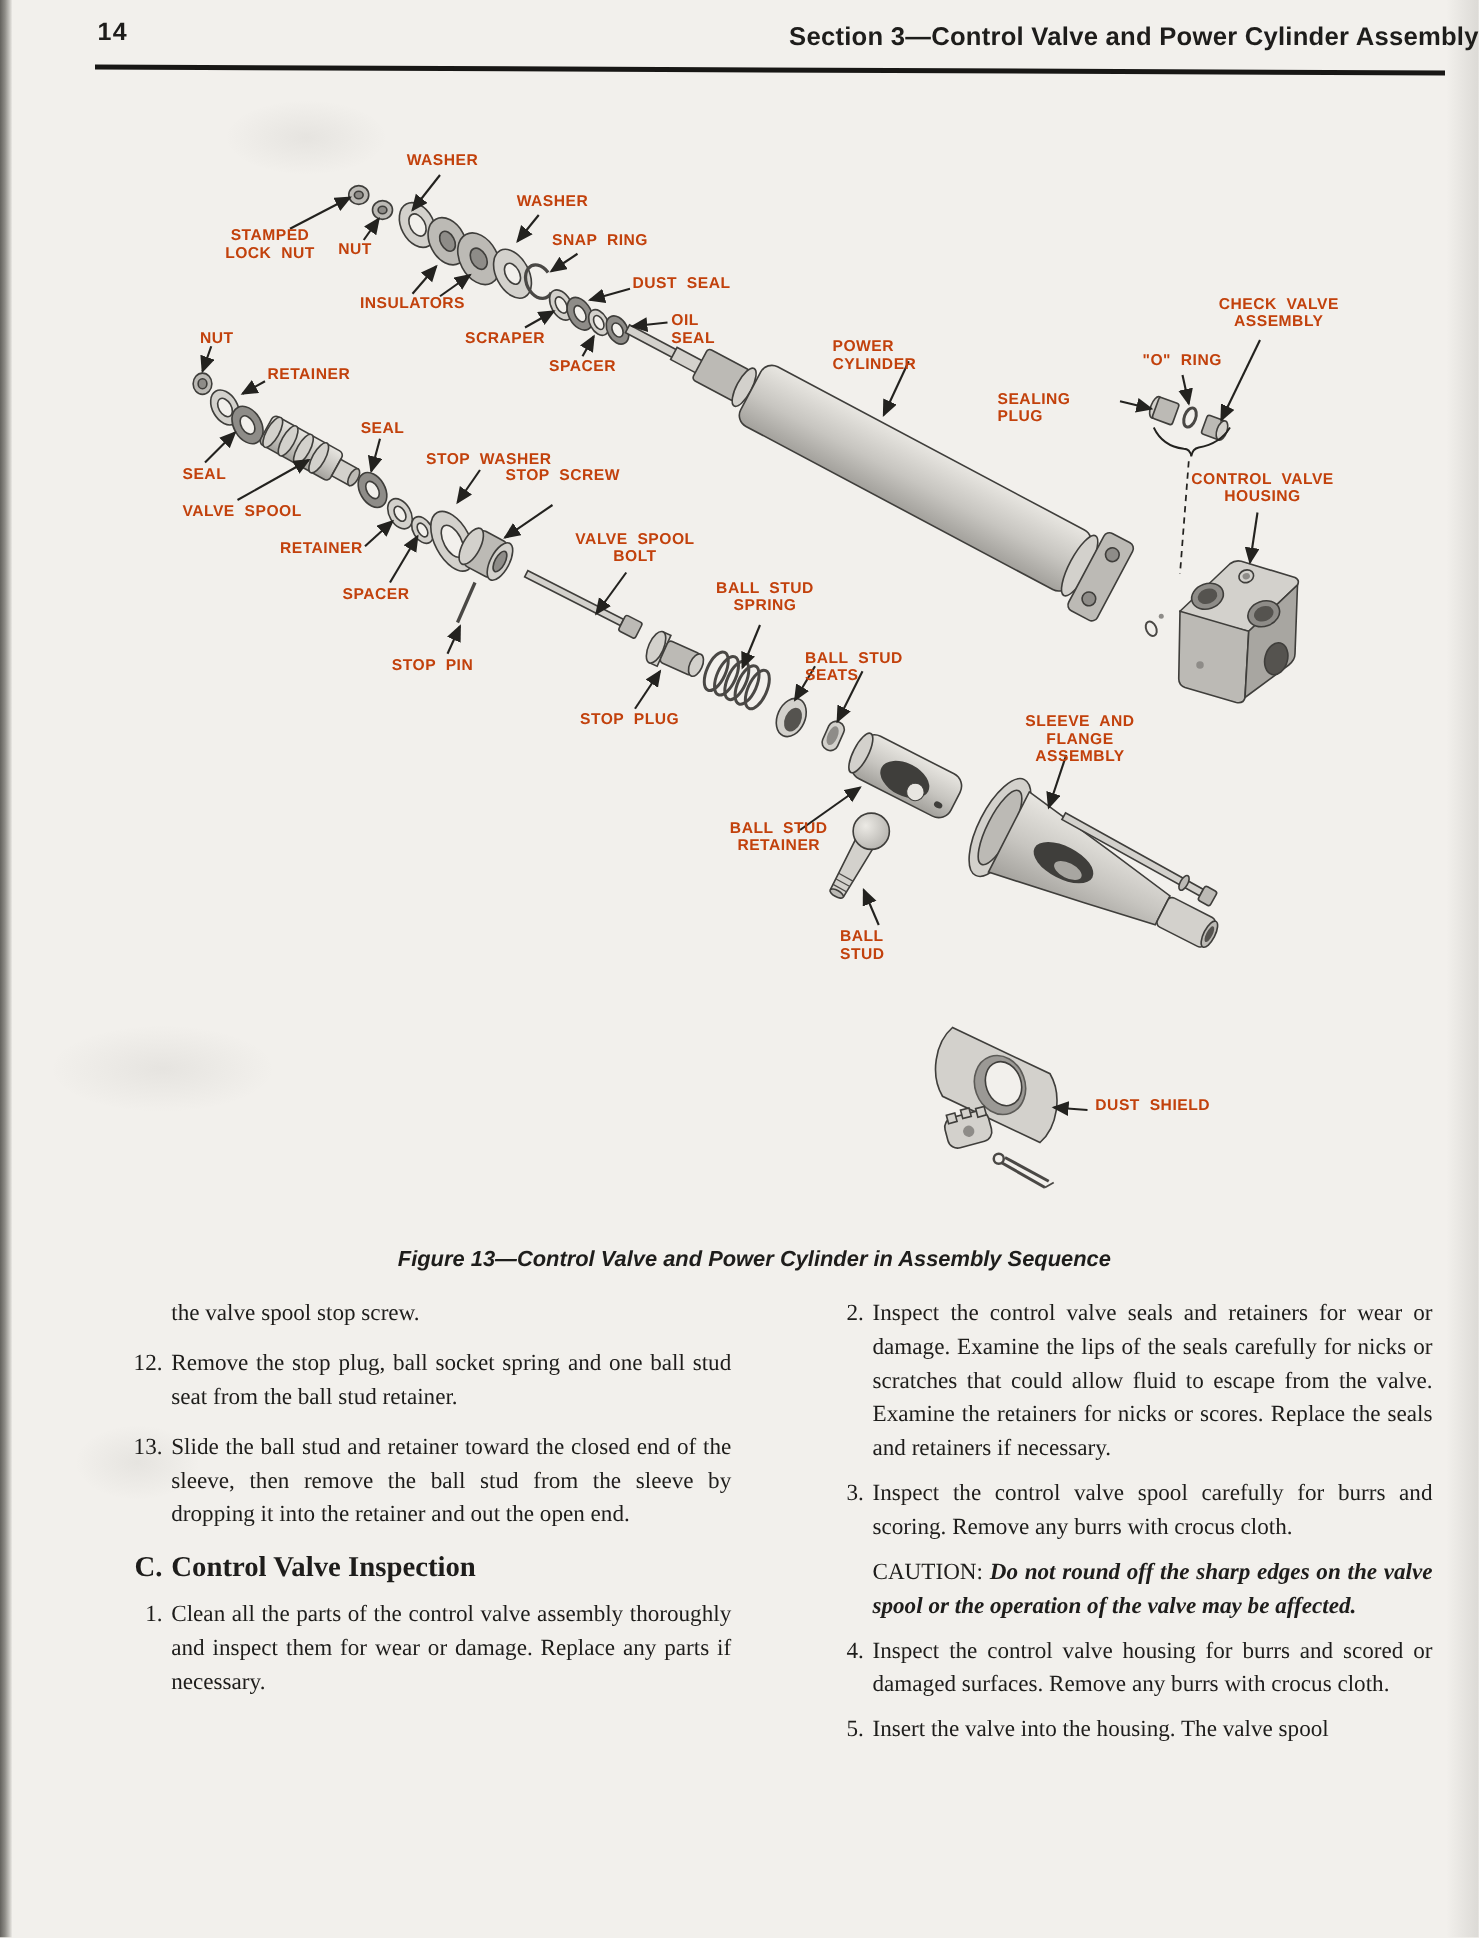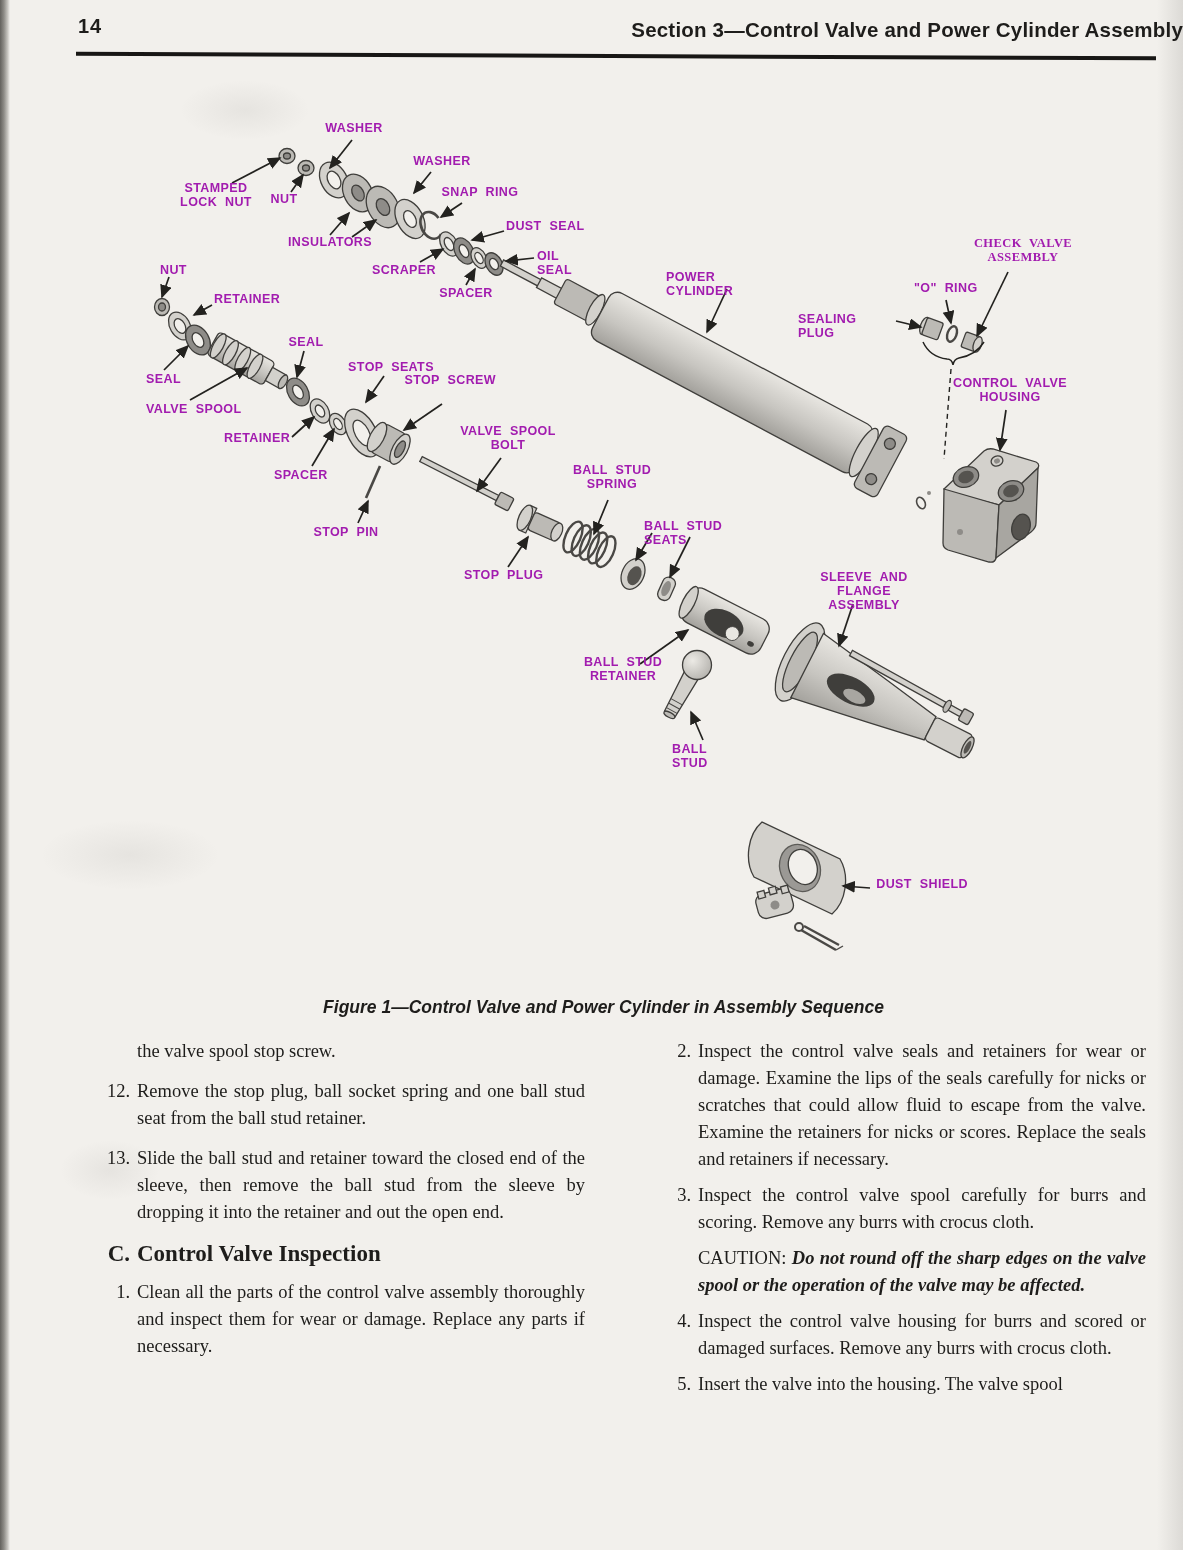--- a/index.html
+++ b/index.html
@@ -19,21 +19,21 @@
     font-size:20px;font-weight:700;letter-spacing:1px;}
   .section-title{position:absolute;left:0;top:18px;width:100%;padding-left:56px;box-sizing:border-box;
     text-align:right;font-family:"Liberation Sans",sans-serif;font-size:20.5px;font-weight:700;letter-spacing:.2px;}
   .header-rule{position:absolute;left:76px;top:54px;width:1080px;height:4px;background:#181715;
     transform:rotate(.25deg);}
 
   
   .figure{position:absolute;left:0;top:0;width:1183px;height:1550px;}
   .figure svg{position:absolute;left:0;top:0;}
   .plabel{position:absolute;font-family:"Liberation Sans",sans-serif;font-size:12.5px;font-weight:700;
-    letter-spacing:.4px;word-spacing:4px;line-height:14px;color:#a21caf;white-space:pre-line;}
+    letter-spacing:.4px;word-spacing:4px;line-height:14px;color:#c2410c;white-space:pre-line;}
   .figure-caption{position:absolute;left:0;top:997px;width:100%;padding-left:24px;box-sizing:border-box;
     text-align:center;font-family:"Liberation Sans",sans-serif;font-style:italic;font-weight:700;font-size:17.5px;}
 
   
   .col{position:absolute;top:1038px;font-size:18.5px;line-height:27px;}
   .col-left{left:57px;width:528px;}
   .col-right{left:622px;width:524px;}
   .para{display:flex;margin-bottom:13px;margin-left:43px;}
   .col-right .para{margin-bottom:9px;}
   .num{width:30px;margin-right:7px;text-align:right;flex:none;}
@@ -354,46 +354,46 @@
   <div class="plabel" style="left:282px;top:235px;width:96px;text-align:center;">INSULATORS</div>
   <div class="plabel" style="left:506px;top:219px;width:84px;">DUST SEAL</div>
   <div class="plabel" style="left:372px;top:263px;width:64px;text-align:right;">SCRAPER</div>
   <div class="plabel" style="left:537px;top:249px;width:64px;">OIL SEAL</div>
   <div class="plabel" style="left:438px;top:286px;width:56px;text-align:center;">SPACER</div>
   <div class="plabel" style="left:160px;top:263px;width:36px;">NUT</div>
   <div class="plabel" style="left:214px;top:292px;width:74px;">RETAINER</div>
   <div class="plabel" style="left:146px;top:372px;width:44px;">SEAL</div>
   <div class="plabel" style="left:146px;top:402px;width:98px;">VALVE SPOOL</div>
   <div class="plabel" style="left:286px;top:335px;width:40px;text-align:center;">SEAL</div>
-  <div class="plabel" style="left:338px;top:360px;width:106px;text-align:center;">STOP SEATS</div>
+  <div class="plabel" style="left:338px;top:360px;width:106px;text-align:center;">STOP WASHER</div>
   <div class="plabel" style="left:404px;top:373px;width:92px;text-align:right;">STOP SCREW</div>
   <div class="plabel" style="left:224px;top:431px;width:68px;">RETAINER</div>
   <div class="plabel" style="left:274px;top:468px;width:56px;">SPACER</div>
   <div class="plabel" style="left:312px;top:525px;width:68px;text-align:center;">STOP PIN</div>
   <div class="plabel" style="left:458px;top:424px;width:100px;text-align:center;">VALVE SPOOL
 BOLT</div>
   <div class="plabel" style="left:464px;top:568px;width:80px;">STOP PLUG</div>
   <div class="plabel" style="left:572px;top:463px;width:80px;text-align:center;">BALL STUD
 SPRING</div>
   <div class="plabel" style="left:644px;top:519px;width:118px;">BALL STUD SEATS</div>
   <div class="plabel" style="left:666px;top:270px;width:122px;">POWER CYLINDER</div>
   <div class="plabel" style="left:798px;top:312px;width:100px;">SEALING PLUG</div>
   <div class="plabel" style="left:914px;top:281px;width:74px;">"O" RING</div>
-  <div class="plabel" style="left:972px;top:236px;width:102px;text-align:center;font-family:Liberation Serif, serif;">CHECK VALVE
+  <div class="plabel" style="left:972px;top:236px;width:102px;text-align:center;">CHECK VALVE
 ASSEMBLY</div>
   <div class="plabel" style="left:950px;top:376px;width:120px;text-align:center;">CONTROL VALVE
 HOUSING</div>
   <div class="plabel" style="left:790px;top:570px;width:148px;text-align:center;">SLEEVE AND FLANGE
 ASSEMBLY</div>
   <div class="plabel" style="left:582px;top:655px;width:82px;text-align:center;">BALL STUD
 RETAINER</div>
   <div class="plabel" style="left:672px;top:742px;width:76px;">BALL STUD</div>
   <div class="plabel" style="left:876px;top:877px;width:92px;text-align:right;">DUST SHIELD</div>
 
-  <div class="figure-caption">Figure 1—Control Valve and Power Cylinder in Assembly Sequence</div>
+  <div class="figure-caption">Figure 13—Control Valve and Power Cylinder in Assembly Sequence</div>
 </div>
 
 <div class="col col-left">
   <div class="para">
     <div class="num"></div>
     <div class="ptext">the valve spool stop screw.</div>
   </div>
   <div class="para">
     <div class="num">12.</div>
     <div class="ptext">Remove the stop plug, ball socket spring and one ball stud seat from the ball stud retainer.</div>

